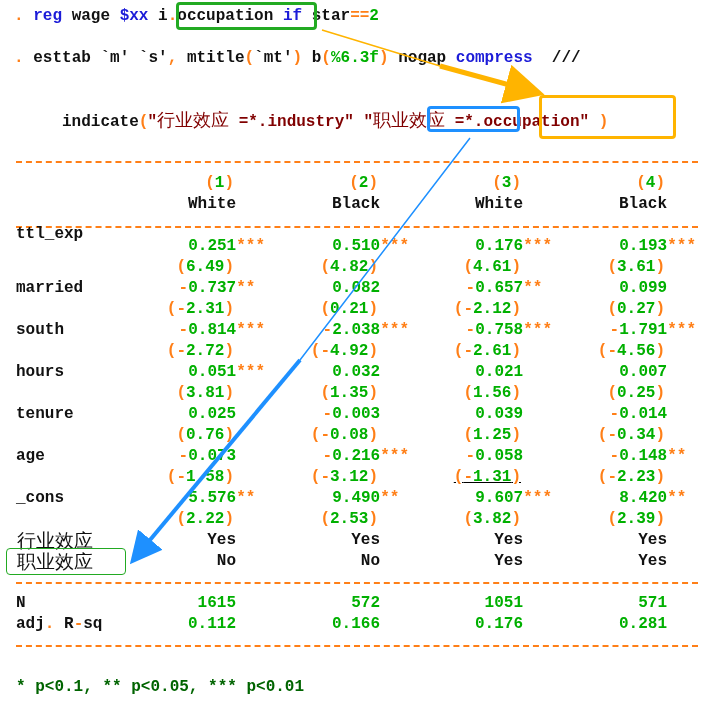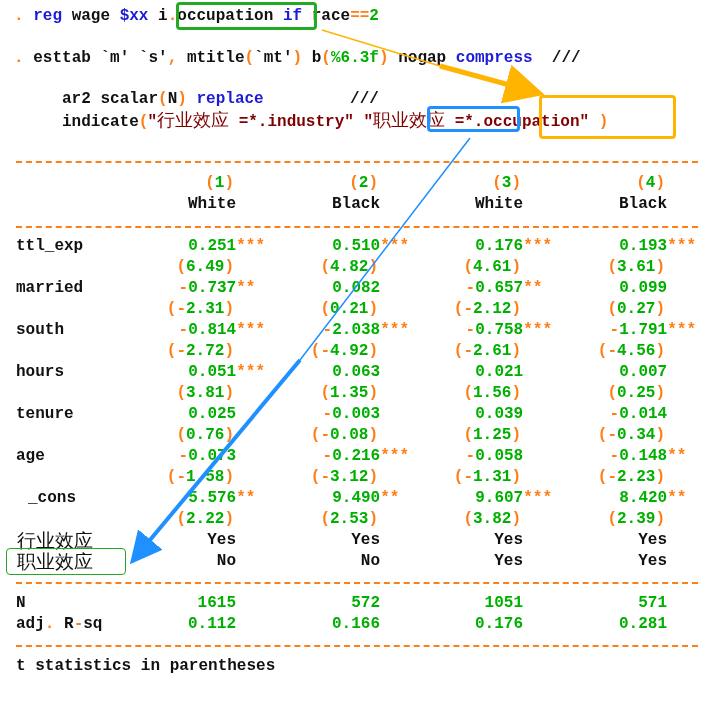--- a/index.html
+++ b/index.html
@@ -15,46 +15,45 @@
   .rule { position:absolute; left:16px; width:682px; height:0; border-top:2px dashed #ff7f17; }
   .cell { position:absolute; height:20px; line-height:20px; white-space:pre; }
   .box { position:absolute; border-radius:4px; box-sizing:border-box; }
   svg.arrows { position:absolute; left:0; top:0; pointer-events:none; }
 </style>
 </head>
 <body>
 
 <div id="page">
 
-  <div class="ln" style="top:6px;left:14px;"><span class="or">.</span> <span class="blue">reg</span> <span class="blk">wage</span> <span class="blue">$xx</span> <span class="blk">i</span><span class="or">.</span><span class="blk">occupation</span> <span class="blue">if</span> <span class="blk">race</span><span class="or">==</span><span class="gr">2</span></div>
+  <div class="ln" style="top:6px;left:14px;"><span class="or">.</span> <span class="blue">reg</span> <span class="blk">wage</span> <span class="blue">$xx</span> <span class="blk">i</span><span class="or">.</span><span class="blk">occupation</span> <span class="blue">if</span> <span class="blk">star</span><span class="or">==</span><span class="gr">2</span></div>
 
   <div class="ln" style="top:48px;left:14px;"><span class="or">.</span> <span class="blk">esttab</span> <span class="blk">`m' `s'</span><span class="or">,</span> <span class="blk">mtitle</span><span class="or">(</span><span class="blk">`mt'</span><span class="or">)</span> <span class="blk">b</span><span class="or">(</span><span class="gr">%6.3f</span><span class="or">)</span> <span class="blk">nogap</span> <span class="blue">compress</span>  <span class="blk">///</span></div>
 
 
-  <div class="ln" style="top:89px;left:62px;"><span class="blk">ar2</span> <span class="blk">scalar</span><span class="or">(</span><span class="blk">N</span><span class="or">)</span> <span class="blue">replace</span>         <span class="blk">///</span></div>
 
   <div class="ln" style="top:110px;left:62px;"><span class="blk">indicate</span><span class="or" style="letter-spacing:-1px">(</span><span class="dr">"</span><span class="dr cjk">行业效应</span><span class="dr"> =*.industry"</span><span class="dr"> "</span><span class="dr cjk">职业效应</span><span class="dr"> =</span><span class="dr">*.occupation</span><span class="dr">"</span><span class="or"> )</span></div>
 
   <div class="rule" style="top:161px;"></div>
   <div class="rule" style="top:226px;"></div>
   <div class="rule" style="top:582px;"></div>
   <div class="rule" style="top:645px;"></div>
 
   <div id="hdr">
       <div class="cell" style="top: 173px; right: 484px;"><span class="or">(</span><span class="gr">1</span><span class="or">)</span></div>
       <div class="cell" style="top: 194px; right: 482px;"><span class="blk">White</span></div>
       <div class="cell" style="top: 173px; right: 340px;"><span class="or">(</span><span class="gr">2</span><span class="or">)</span></div>
       <div class="cell" style="top: 194px; right: 338px;"><span class="blk">Black</span></div>
       <div class="cell" style="top: 173px; right: 197px;"><span class="or">(</span><span class="gr">3</span><span class="or">)</span></div>
       <div class="cell" style="top: 194px; right: 195px;"><span class="blk">White</span></div>
       <div class="cell" style="top: 173px; right: 53px;"><span class="or">(</span><span class="gr">4</span><span class="or">)</span></div>
       <div class="cell" style="top: 194px; right: 51px;"><span class="blk">Black</span></div>
     </div>
   <div id="body">
-      <div class="cell blk" style="top: 236px; left: 16px;">ttl_exp</div>
+      <div class="cell blk" style="top: 224px; left: 16px;">ttl_exp</div>
       <div class="cell" style="top: 236px; right: 453px; text-align: center;"><span class="or"></span><span class="gr">0.251</span><span class="or">***</span></div>
       <div class="cell" style="top: 236px; right: 309px;"><span class="or"></span><span class="gr">0.510</span><span class="or">***</span></div>
       <div class="cell" style="top: 236px; right: 166px;"><span class="or"></span><span class="gr">0.176</span><span class="or">***</span></div>
       <div class="cell" style="top: 236px; right: 22px;"><span class="or"></span><span class="gr">0.193</span><span class="or">***</span></div>
       <div class="cell" style="top: 257px; right: 484px;"><span class="or">(</span><span class="or"></span><span class="gr">6.49</span><span class="or">)</span></div>
       <div class="cell" style="top: 257px; right: 340px;"><span class="or">(</span><span class="or"></span><span class="gr">4.82</span><span class="or">)</span></div>
       <div class="cell" style="top: 257px; right: 197px;"><span class="or">(</span><span class="or"></span><span class="gr">4.61</span><span class="or">)</span></div>
       <div class="cell" style="top: 257px; right: 53px;"><span class="or">(</span><span class="or"></span><span class="gr">3.61</span><span class="or">)</span></div>
       <div class="cell blk" style="top: 278px; left: 16px;">married</div>
       <div class="cell" style="top: 278px; right: 453px;"><span class="or">-</span><span class="gr">0.737</span><span class="or">**</span> </div>
@@ -69,21 +68,21 @@
       <div class="cell" style="top: 320px; right: 453px;"><span class="or">-</span><span class="gr">0.814</span><span class="or">***</span></div>
       <div class="cell" style="top: 320px; right: 309px;"><span class="or">-</span><span class="gr">2.038</span><span class="or">***</span></div>
       <div class="cell" style="top: 320px; right: 166px;"><span class="or">-</span><span class="gr">0.758</span><span class="or">***</span></div>
       <div class="cell" style="top: 320px; right: 22px;"><span class="or">-</span><span class="gr">1.791</span><span class="or">***</span></div>
       <div class="cell" style="top: 341px; right: 484px;"><span class="or">(</span><span class="or">-</span><span class="gr">2.72</span><span class="or">)</span></div>
       <div class="cell" style="top: 341px; right: 340px;"><span class="or">(</span><span class="or">-</span><span class="gr">4.92</span><span class="or">)</span></div>
       <div class="cell" style="top: 341px; right: 197px;"><span class="or">(</span><span class="or">-</span><span class="gr">2.61</span><span class="or">)</span></div>
       <div class="cell" style="top: 341px; right: 53px; text-align: right;"><span class="or">(</span><span class="or">-</span><span class="gr">4.56</span><span class="or">)</span></div>
       <div class="cell blk" style="top: 362px; left: 16px;">hours</div>
       <div class="cell" style="top: 362px; right: 453px;"><span class="or"></span><span class="gr">0.051</span><span class="or">***</span></div>
-      <div class="cell" style="top: 362px; right: 309px;"><span class="or"></span><span class="gr">0.063</span><span class="or"></span>   </div>
+      <div class="cell" style="top: 362px; right: 309px;"><span class="or"></span><span class="gr">0.032</span><span class="or"></span>   </div>
       <div class="cell" style="top: 362px; right: 166px;"><span class="or"></span><span class="gr">0.021</span><span class="or"></span>   </div>
       <div class="cell" style="top: 362px; right: 22px;"><span class="or"></span><span class="gr">0.007</span><span class="or"></span>   </div>
       <div class="cell" style="top: 383px; right: 484px;"><span class="or">(</span><span class="or"></span><span class="gr">3.81</span><span class="or">)</span></div>
       <div class="cell" style="top: 383px; right: 340px;"><span class="or">(</span><span class="or"></span><span class="gr">1.35</span><span class="or">)</span></div>
       <div class="cell" style="top: 383px; right: 197px;"><span class="or">(</span><span class="or"></span><span class="gr">1.56</span><span class="or">)</span></div>
       <div class="cell" style="top: 383px; right: 53px;"><span class="or">(</span><span class="or"></span><span class="gr">0.25</span><span class="or">)</span></div>
       <div class="cell blk" style="top: 404px; left: 16px;">tenure</div>
       <div class="cell" style="top: 404px; right: 453px;"><span class="or"></span><span class="gr">0.025</span><span class="or"></span>   </div>
       <div class="cell" style="top: 404px; right: 309px;"><span class="or">-</span><span class="gr">0.003</span><span class="or"></span>   </div>
       <div class="cell" style="top: 404px; right: 166px;"><span class="or"></span><span class="gr">0.039</span><span class="or"></span>   </div>
@@ -92,23 +91,23 @@
       <div class="cell" style="top: 425px; right: 340px;"><span class="or">(</span><span class="or">-</span><span class="gr">0.08</span><span class="or">)</span></div>
       <div class="cell" style="top: 425px; right: 197px;"><span class="or">(</span><span class="or"></span><span class="gr">1.25</span><span class="or">)</span></div>
       <div class="cell" style="top: 425px; right: 53px;"><span class="or">(</span><span class="or">-</span><span class="gr">0.34</span><span class="or">)</span></div>
       <div class="cell blk" style="top: 446px; left: 16px;">age</div>
       <div class="cell" style="top: 446px; right: 453px;"><span class="or">-</span><span class="gr">0.073</span><span class="or"></span>   </div>
       <div class="cell" style="top: 446px; right: 309px;"><span class="or">-</span><span class="gr">0.216</span><span class="or">***</span></div>
       <div class="cell" style="top: 446px; right: 166px;"><span class="or">-</span><span class="gr">0.058</span><span class="or"></span>   </div>
       <div class="cell" style="top: 446px; right: 22px;"><span class="or">-</span><span class="gr">0.148</span><span class="or">**</span> </div>
       <div class="cell" style="top: 467px; right: 484px;"><span class="or">(</span><span class="or">-</span><span class="gr">1.58</span><span class="or">)</span></div>
       <div class="cell" style="top: 467px; right: 340px;"><span class="or">(</span><span class="or">-</span><span class="gr">3.12</span><span class="or">)</span></div>
-      <div class="cell" style="top: 467px; right: 197px;"><span class="or">(</span><span class="or">-</span><span class="gr">1.31</span><span class="or">)</span></div>
+      <div class="cell" style="top: 467px; right: 197px; text-decoration: underline;"><span class="or">(</span><span class="or">-</span><span class="gr">1.31</span><span class="or">)</span></div>
       <div class="cell" style="top: 467px; right: 53px;"><span class="or">(</span><span class="or">-</span><span class="gr">2.23</span><span class="or">)</span></div>
-      <div class="cell blk" style="top: 488px; left: 16px; margin-left: 12px;">_cons</div>
+      <div class="cell blk" style="top: 488px; left: 16px;">_cons</div>
       <div class="cell" style="top: 488px; right: 453px;"><span class="or"></span><span class="gr">5.576</span><span class="or">**</span> </div>
       <div class="cell" style="top: 488px; right: 309px; margin-left: 47px;"><span class="or"></span><span class="gr">9.490</span><span class="or">**</span> </div>
       <div class="cell" style="top: 488px; right: 166px;"><span class="or"></span><span class="gr">9.607</span><span class="or">***</span></div>
       <div class="cell" style="top: 488px; right: 22px;"><span class="or"></span><span class="gr">8.420</span><span class="or">**</span> </div>
       <div class="cell" style="top: 509px; right: 484px;"><span class="or">(</span><span class="or"></span><span class="gr">2.22</span><span class="or">)</span></div>
       <div class="cell" style="top: 509px; right: 340px;"><span class="or">(</span><span class="or"></span><span class="gr">2.53</span><span class="or">)</span></div>
       <div class="cell" style="top: 509px; right: 197px;"><span class="or">(</span><span class="or"></span><span class="gr">3.82</span><span class="or">)</span></div>
       <div class="cell" style="top: 509px; right: 53px;"><span class="or">(</span><span class="or"></span><span class="gr">2.39</span><span class="or">)</span></div>
       <div class="cell blk cjk" style="top: 530px; left: 17px; font-size: 19px;">行业效应</div>
       <div class="cell" style="top: 530px; right: 482px;"><span class="blk">Yes</span></div>
@@ -125,21 +124,21 @@
       <div class="cell" style="top: 593px; right: 482px;"><span class="gr">1615</span></div>
       <div class="cell" style="top: 593px; right: 338px;"><span class="gr">572</span></div>
       <div class="cell" style="top: 593px; right: 195px;"><span class="gr">1051</span></div>
       <div class="cell" style="top: 593px; right: 51px;"><span class="gr">571</span></div>
       <div class="cell" style="top: 614px; right: 482px;"><span class="gr">0.112</span></div>
       <div class="cell" style="top: 614px; right: 338px;"><span class="gr">0.166</span></div>
       <div class="cell" style="top: 614px; right: 195px;"><span class="gr">0.176</span></div>
       <div class="cell" style="top: 614px; right: 51px;"><span class="gr">0.281</span></div>
     </div>
 
-  <div class="ln blk" style="top:656px;left:16px;">t statistics in parentheses</div>
+  <div class="ln" style="top:677px;left:16px;color:#006400;">* p&lt;0.1, ** p&lt;0.05, *** p&lt;0.01</div>
 
   <div class="box" style="left:176px;top:2px;width:141px;height:28px;border:3px solid #22aa22;"></div>
   <div class="box" style="left:539px;top:95px;width:137px;height:44px;border:3px solid #ffb400;"></div>
   <div class="box" style="left:427px;top:106px;width:93px;height:26px;border:3px solid #1e90ff;"></div>
   <div class="box" style="left:6px;top:548px;width:120px;height:27px;border:1.5px solid #22aa22;"></div>
 
   <svg class="arrows" width="718" height="709">
     <defs>
       <marker id="ay" markerWidth="8" markerHeight="8" refX="6" refY="4" orient="auto">
           <path d="M0,0 L8,4 L0,8 Z" fill="#ffb400"></path>

